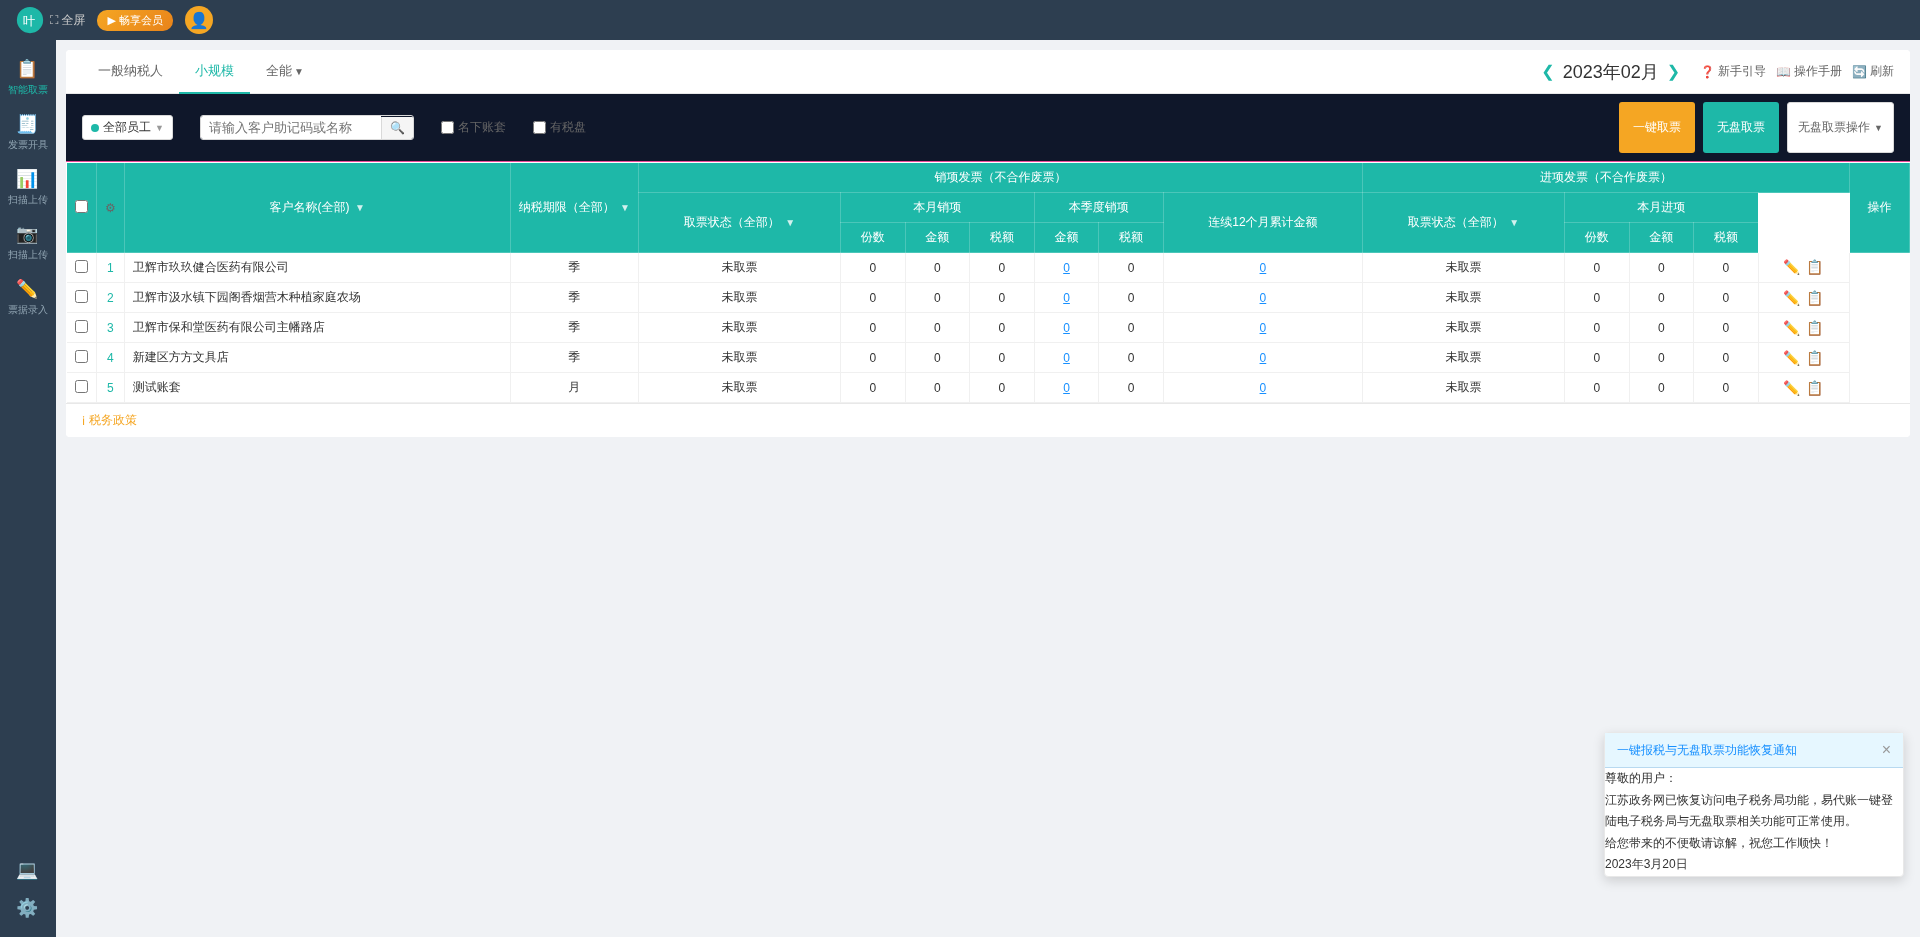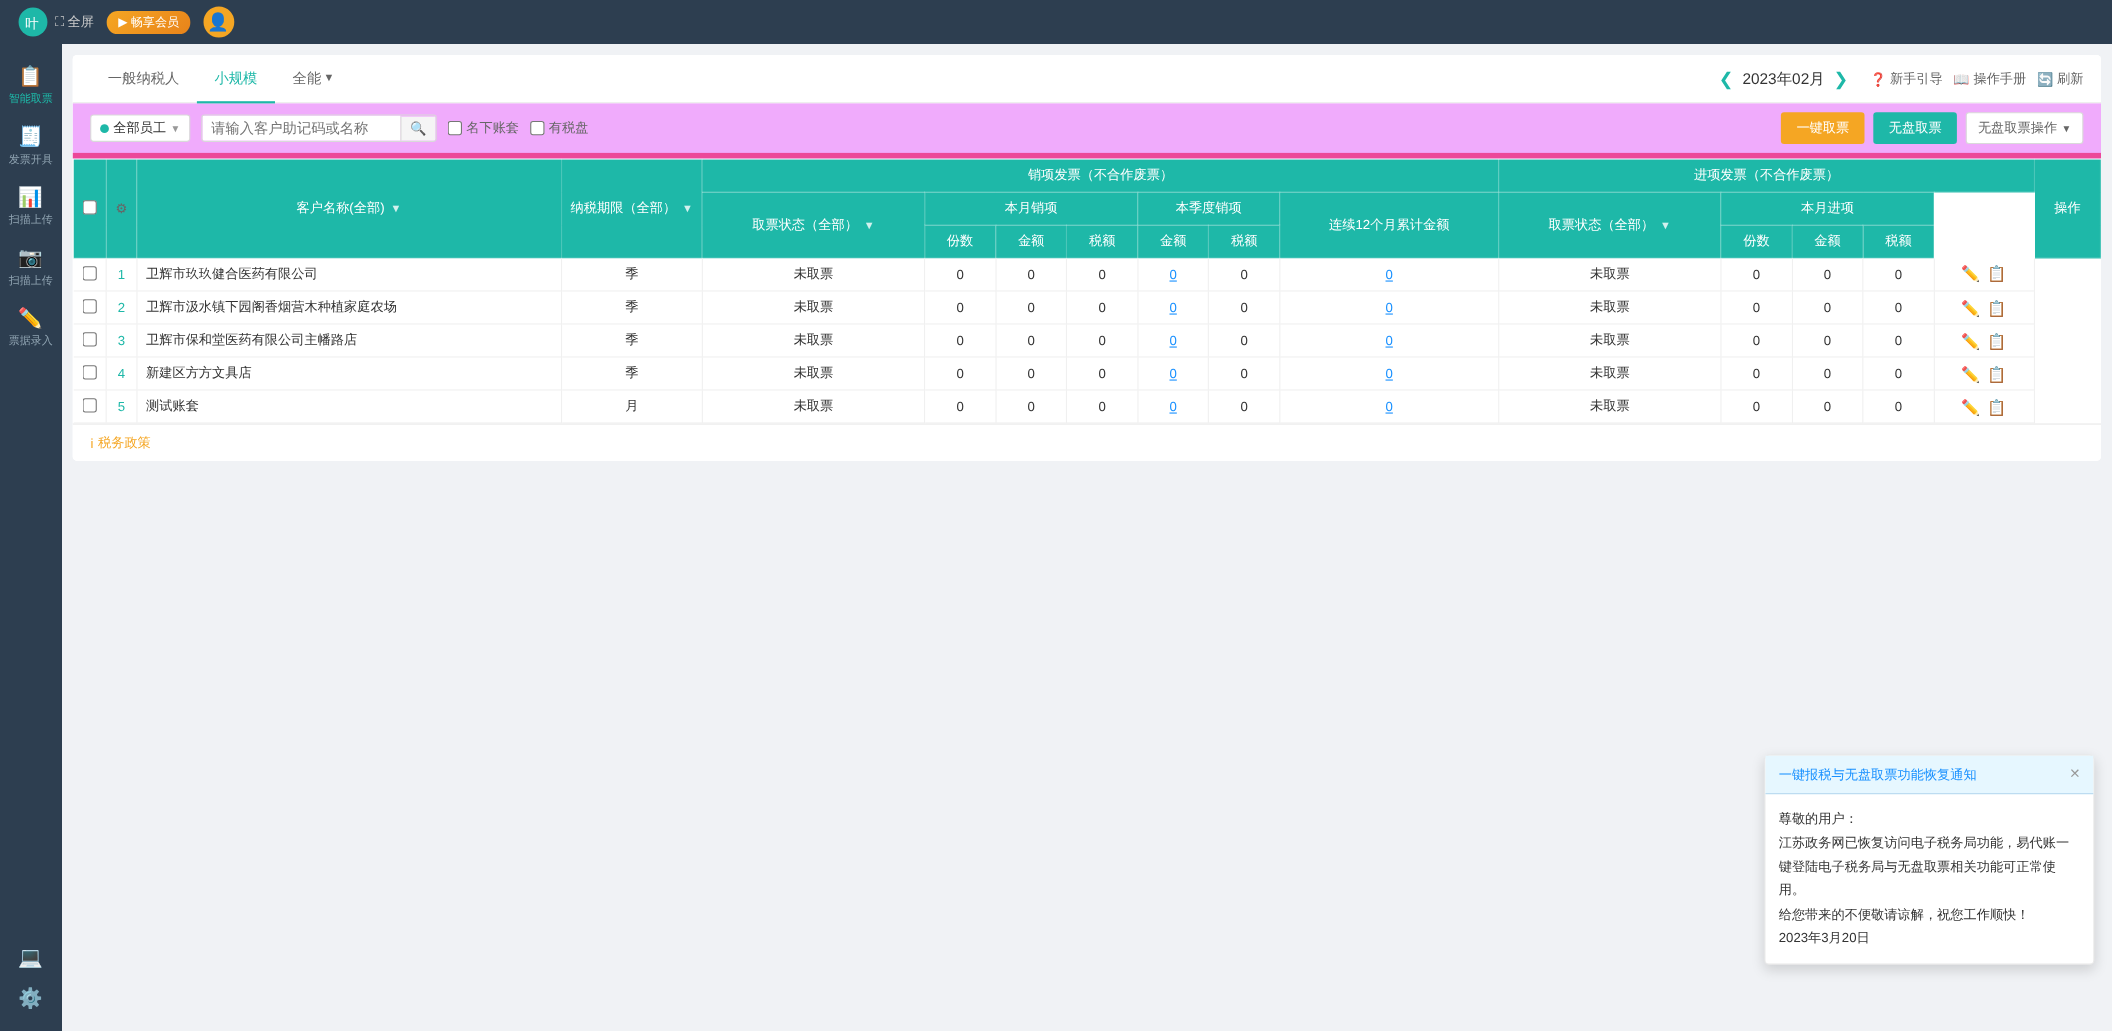--- a/index.html
+++ b/index.html
@@ -58,28 +58,28 @@
       height: 44px; gap: 0;
     }
     .tab-item {
       padding: 0 16px; height: 44px; display: flex; align-items: center;
       cursor: pointer; color: #666; font-size: 13px; border-bottom: 2px solid transparent;
       margin-bottom: -1px;
     }
     .tab-item.active { color: #1eb8a8; border-bottom-color: #1eb8a8; font-weight: 500; }
     .tab-date-nav { display: flex; align-items: center; gap: 8px; margin-left: auto; color: #333; }
     .tab-date-nav .date-btn { cursor: pointer; color: #1eb8a8; font-size: 16px; }
-    .tab-date-nav .date-text { font-size: 14px; font-weight: 500; }
+    .tab-date-nav .date-text { font-size: 18px; font-weight: 500; }
     .tab-top-right { display: flex; align-items: center; gap: 10px; margin-left: 20px; font-size: 12px; color: #666; }
     .tab-top-right span { cursor: pointer; display: flex; align-items: center; gap: 3px; }
 
     
     .toolbar {
-      display: flex; align-items: center; padding: 8px 16px; gap: 10px;
-      background: #f0abfc; border-bottom: 5px solid #ec4899;
+      display: flex; align-items: center; padding: 8px 16px; gap: 27px;
+      background: #0f172a; border-bottom: 1px solid #ec4899;
     }
     .employee-select {
       display: flex; align-items: center; gap: 4px;
       border: 1px solid #d9d9d9; border-radius: 3px; padding: 3px 8px;
       cursor: pointer; font-size: 12px; color: #333; background: #fff;
     }
     .employee-select .dot { width: 8px; height: 8px; border-radius: 50%; background: #1eb8a8; }
     .search-box {
       display: flex; align-items: center;
       border: 1px solid #d9d9d9; border-radius: 3px; overflow: hidden;
@@ -91,21 +91,21 @@
       background: #f5f5f5; border-left: 1px solid #d9d9d9;
       padding: 4px 8px; cursor: pointer; color: #666;
     }
     .checkbox-label { display: flex; gap: 4px; cursor: pointer; color: #666; font-size: 12px; }
     .checkbox-label input { cursor: pointer; }
     .toolbar-right { margin-left: auto; display: flex; gap: 8px; }
     .btn-orange { background: #f5a623; color: #fff; border: none; border-radius: 3px; padding: 5px 14px; cursor: pointer; font-size: 12px; }
     .btn-teal { background: #1eb8a8; color: #fff; border: none; border-radius: 3px; padding: 5px 14px; cursor: pointer; font-size: 12px; }
     .btn-gray {
       background: #fff; color: #666; border: 1px solid #d9d9d9;
-      border-radius: 3px; padding: 5px 10px; cursor: pointer; font-size: 12px;
+      border-radius: 3px; padding: 16px 10px; cursor: pointer; font-size: 12px;
       display: flex; align-items: center; gap: 4px;
     }
 
     
     .table-wrapper { overflow-x: auto; }
     table { width: 100%; border-collapse: collapse; font-size: 12px; }
     thead tr th {
       background: #1eb8a8; color: #fff; padding: 6px 8px; text-align: center;
       font-weight: normal; white-space: nowrap; border: 1px solid rgba(255,255,255,0.2);
     }
@@ -130,21 +130,21 @@
       box-shadow: 0 4px 12px rgba(0,0,0,0.15);
       font-size: 12px; z-index: 200;
     }
     .notification-header {
       background: #e6f7ff; padding: 8px 12px; display: flex;
       justify-content: space-between; align-items: center;
       border-bottom: 1px solid #b8d9f0;
     }
     .notification-header .title { font-weight: 500; color: #1890ff; }
     .notification-close { cursor: pointer; color: #999; font-size: 16px; }
-    .notification-body { padding: 12px; color: #333; line-height: 1.8; }
+    .notification-body { color: #333; line-height: 1.8; }
     .notification-scroll { max-height: 180px; overflow-y: auto; }
 
     
     .bottom-bar {
       display: flex; align-items: center; padding: 8px 16px;
       border-top: 1px solid #e8e8e8; background: #fff;
     }
     .tax-policy { color: #f5a623; font-size: 12px; cursor: pointer; display: flex; align-items: center; gap: 4px; }
 
     .filter-icon { font-size: 10px; color: rgba(255,255,255,0.8); margin-left: 2px; cursor: pointer; }

